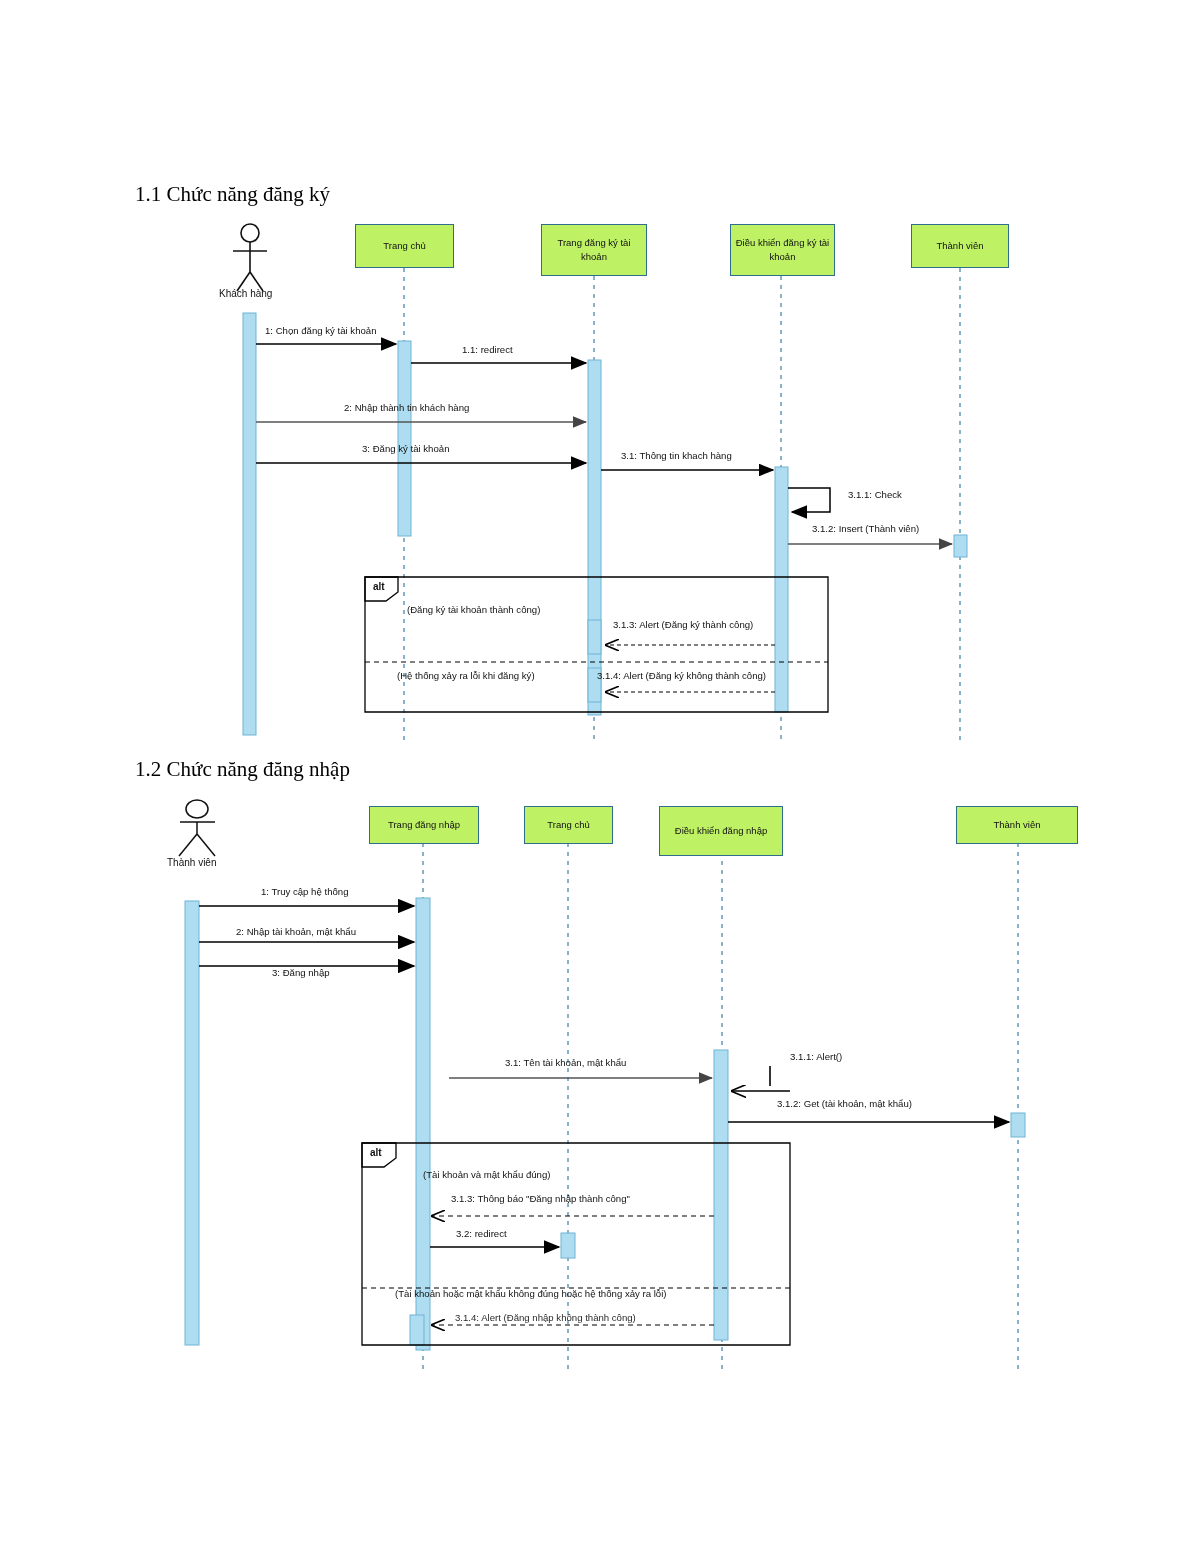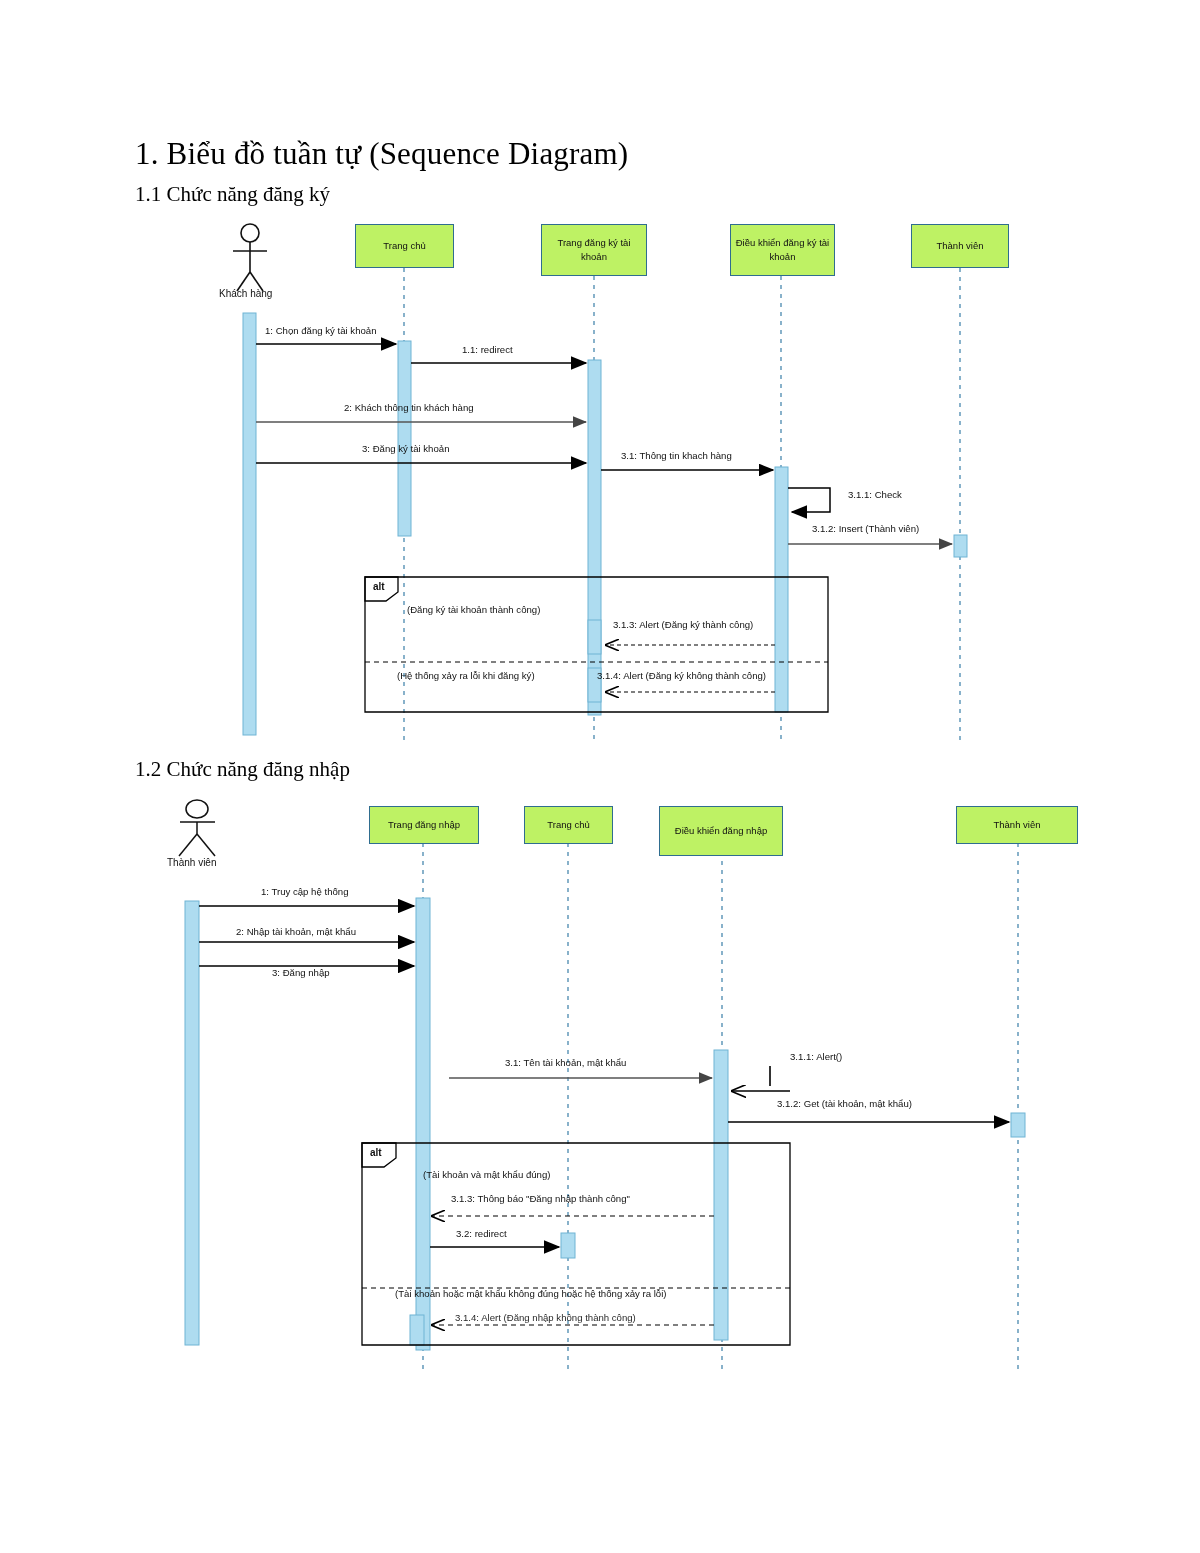--- a/index.html
+++ b/index.html
@@ -68,21 +68,20 @@
     font-size:9.6px;color:#111;white-space:nowrap;
     filter:blur(.3px);
   }
   .overlap{opacity:.92;text-align:center;}
 </style>
 </head>
 <body>
 
 <div class="page">
 
-  <div class="h1">1. Biểu đồ tuần tự (Sequence Diagram)</div>
   <div class="h2" id="h2-register">1.1 Chức năng đăng ký</div>
   <div class="h2" id="h2-login">1.2 Chức năng đăng nhập</div>
 
   <div class="diagram">
     <svg width="1200" height="1553" viewBox="0 0 1200 1553" style="position:absolute;left:0;top:0;pointer-events:none;">
       <defs>
         <marker id="arrFull" markerWidth="11" markerHeight="9" refX="10" refY="4.5" orient="auto">
           <path d="M0,0 L11,4.5 L0,9 z" fill="#000"></path>
         </marker>
         <marker id="arrOpen" markerWidth="12" markerHeight="10" refX="11" refY="5" orient="auto">
@@ -154,21 +153,21 @@
       <span>Điều khiển đăng ký tài khoản</span>
     </div>
     <div class="lifeline-box" style="left:911px;top:224px;width:98px;height:44px;">
       <span>Thành viên</span>
     </div>
 
     <div class="actor-label" style="left:219px;top:288px;">Khách hàng</div>
 
     <div class="msg-label" style="left:265px;top:325px;">1: Chọn đăng ký tài khoản</div>
     <div class="msg-label" style="left:462px;top:344px;">1.1: redirect</div>
-    <div class="msg-label" style="left:344px;top:402px;">2: Khách thông tin khách hàng</div>
+    <div class="msg-label" style="left:344px;top:402px;">2: Nhập thành tin khách hàng</div>
     <div class="msg-label" style="left:362px;top:443px;">3: Đăng ký tài khoản</div>
     <div class="msg-label" style="left:621px;top:450px;">3.1: Thông tin khach hàng</div>
     <div class="msg-label" style="left:848px;top:489px;">3.1.1: Check</div>
     <div class="msg-label" style="left:812px;top:523px;">3.1.2: Insert (Thành viên)</div>
     <div class="msg-label" style="left:613px;top:619px;">3.1.3: Alert (Đăng ký thành công)</div>
     <div class="msg-label" style="left:597px;top:670px;">3.1.4: Alert (Đăng ký không thành công)</div>
 
     <div class="frag-label" style="left:373px;top:581px;">alt</div>
     <div class="guard-label" style="left:407px;top:604px;">(Đăng ký tài khoản thành công)</div>
     <div class="guard-label" style="left:397px;top:670px;">(Hệ thống xảy ra lỗi khi đăng ký)</div>

